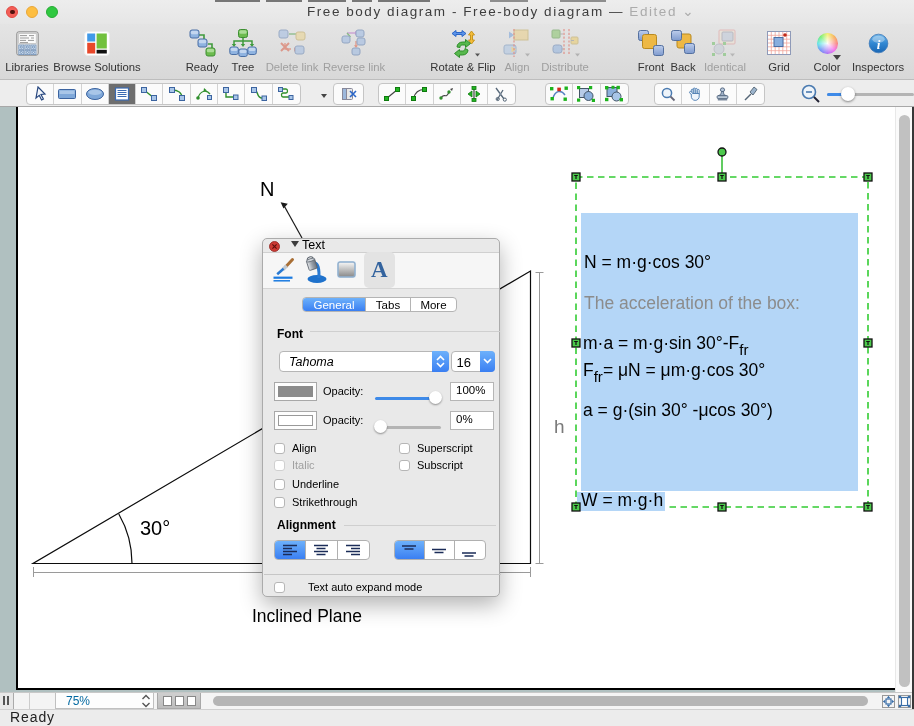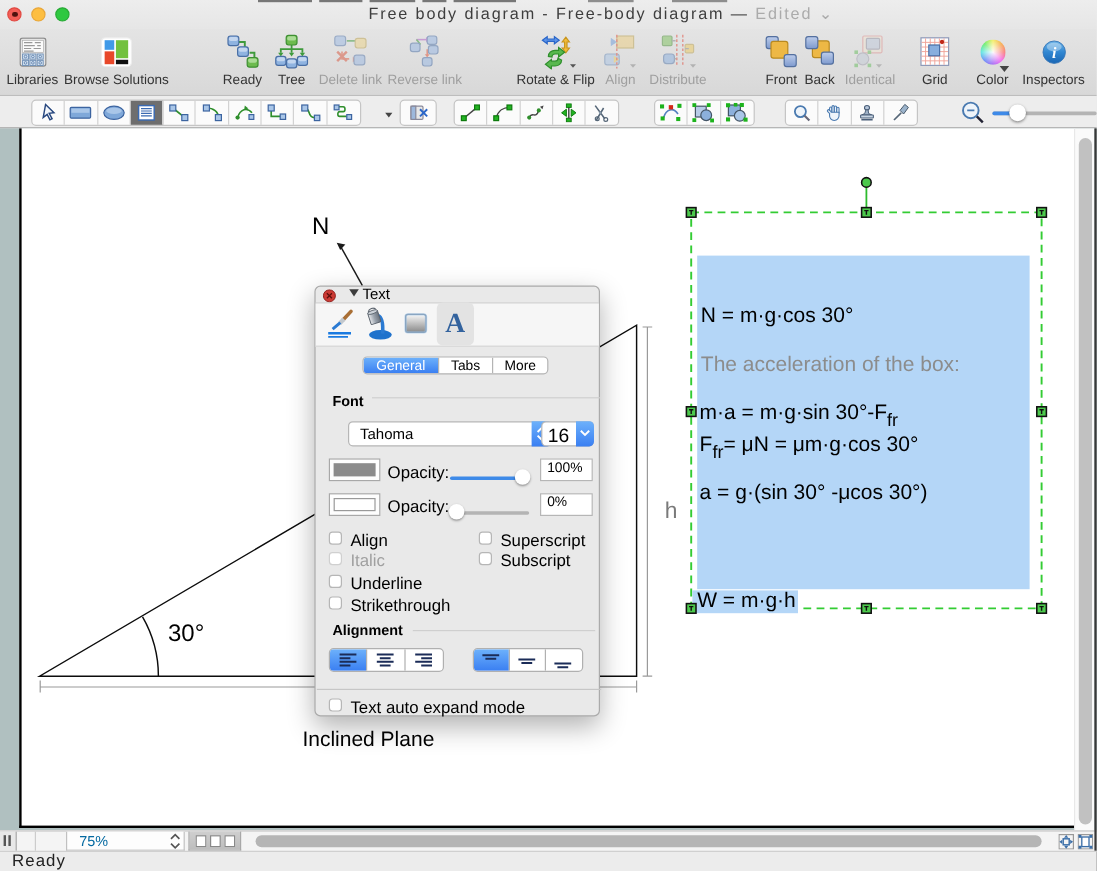--- a/index.html
+++ b/index.html
@@ -57,21 +57,21 @@
 #dlghead { position:absolute; left:0; top:0; width:100%; height:14px;
   border-bottom:1px solid #d0d0d0; }
 #dlgicons { position:absolute; left:0; top:14px; width:100%; height:36px;
   background:#f6f6f6; border-bottom:1px solid #d4d4d4; }
 .seg3 { position:absolute; display:flex; height:15px; border:1px solid #b4b4b4;
   border-radius:4px; overflow:hidden; background:#fff; }
 .seg3 > div { display:flex; align-items:center; justify-content:center;
   font-size:11.5px; color:#000; border-right:1px solid #b4b4b4; }
 .seg3 > div:last-child { border-right:none; }
 .seg3 > div.on { background:linear-gradient(#6db1fb,#3a7ff2); color:#fff; }
-.dlb { position:absolute; font-size:14px; color:#000; white-space:nowrap; }
+.dlb { position:absolute; font-size:11px; color:#000; white-space:nowrap; }
 .bold { font-weight:bold; }
 .gray { color:#a0a0a0; }
 .hr { position:absolute; height:1px; background:#cfcfcf; }
 .cb { position:absolute; width:11px; height:11px; background:#fff;
   border:1px solid #b6b6b6; border-radius:3px; }
 .field { position:absolute; background:#fff; border:1px solid #b6b6b6;
   font-size:11.5px; color:#000; }
 #dlgin { position:absolute; left:3.5px; top:0; width:234px; height:359px; }
 </style>
 </head>
@@ -660,30 +660,30 @@
       <div id="dlgin">
       <div class="seg3" style="left:36px;top:58px;width:155px;text-align:center;">
         <div class="on" style="width:63px;">General</div>
         <div style="width:45px;">Tabs</div>
         <div style="width:45px;">More</div>
       </div>
 
       <div class="dlb bold" style="left:11px;top:88px;font-size:12px;">Font</div>
       <div class="hr" style="left:44px;top:92px;width:190px;"></div>
 
-      <div class="field" style="left:24px;top:112px;width:170px;height:21px;border-radius:4px;">
+      <div class="field" style="left:13px;top:112px;width:170px;height:21px;border-radius:4px;font-style:italic;">
         <div style="position:absolute;left:9px;top:3px;font-size:12.5px;">Tahoma</div>
         <div style="position:absolute;right:-1px;top:-1px;width:17px;height:21px;background:linear-gradient(#6db1fb,#3a7ff2);border-radius:0 4px 4px 0;">
           <svg width="11" height="15" viewBox="0 0 11 15" style="position:absolute;left:3px;top:3px;">
                 <path d="M2 6l3.5-3.5L9 6M2 9l3.5 3.5L9 9" stroke="#fff" stroke-width="1.6" fill="none"></path>
               </svg>
         </div>
       </div>
       <div class="field" style="left:184.5px;top:112px;width:44px;height:21px;border-radius:4px;">
-        <div style="position:absolute;left:5px;top:3px;font-size:16px;">16</div>
+        <div style="position:absolute;left:5px;top:3px;font-size:13px;">16</div>
       </div>
       <div style="position:absolute;left:213.5px;top:112px;width:15px;height:21px;background:linear-gradient(#6db1fb,#3a7ff2);border-radius:0 4px 4px 0;">
         <svg width="11" height="11" viewBox="0 0 11 11" style="position:absolute;left:2px;top:5px;">
               <path d="M2 3l3.5 3.5L9 3" stroke="#fff" stroke-width="1.6" fill="none"></path>
             </svg>
       </div>
 
       <div style="position:absolute;left:8px;top:143px;width:43px;height:19px;background:#fdfdfd;border:1px solid #a8a8a8;">
         <div style="position:absolute;left:3px;top:3px;right:3px;bottom:3px;background:#8b8b8b;"></div>
       </div>
@@ -751,21 +751,21 @@
         </div>
         <div style="width:30px;">
           <svg width="18" height="14" viewBox="0 0 18 14" style="margin:3px 0 0 6px;">
                 <path d="M1 9h14M3.5 12h9" stroke="#1b2c58" stroke-width="1.7"></path>
               </svg>
         </div>
       </div>
 
       <div class="hr" style="left:-2.5px;top:335px;width:237px;background:#c6c6c6;"></div>
       <div class="cb" style="left:8px;top:343px;"></div>
-          <div class="dlb" style="left:26px;top:342px;">Text auto expand mode</div>
+          <div class="dlb" style="left:42px;top:342px;">Text auto expand mode</div>
       </div>
     </div>
   </div>
 
   <div id="hscrollrow" style="position:absolute;left:0;top:692px;width:914px;height:17px;background:#f4f4f4;border-top:1px solid #c8c8c8;">
     <div style="position:absolute;left:0;top:0;width:14px;height:16px;border-right:1px solid #aaa;background:#e8e8e8;">
       <div style="position:absolute;left:3px;top:3px;width:2px;height:9px;background:#555;"></div>
       <div style="position:absolute;left:7px;top:3px;width:2px;height:9px;background:#555;"></div>
     </div>
     <div style="position:absolute;left:55px;top:0;width:99px;height:16px;background:#fdfdfd;border:1px solid #c0c0c0;border-top:none;"></div>

